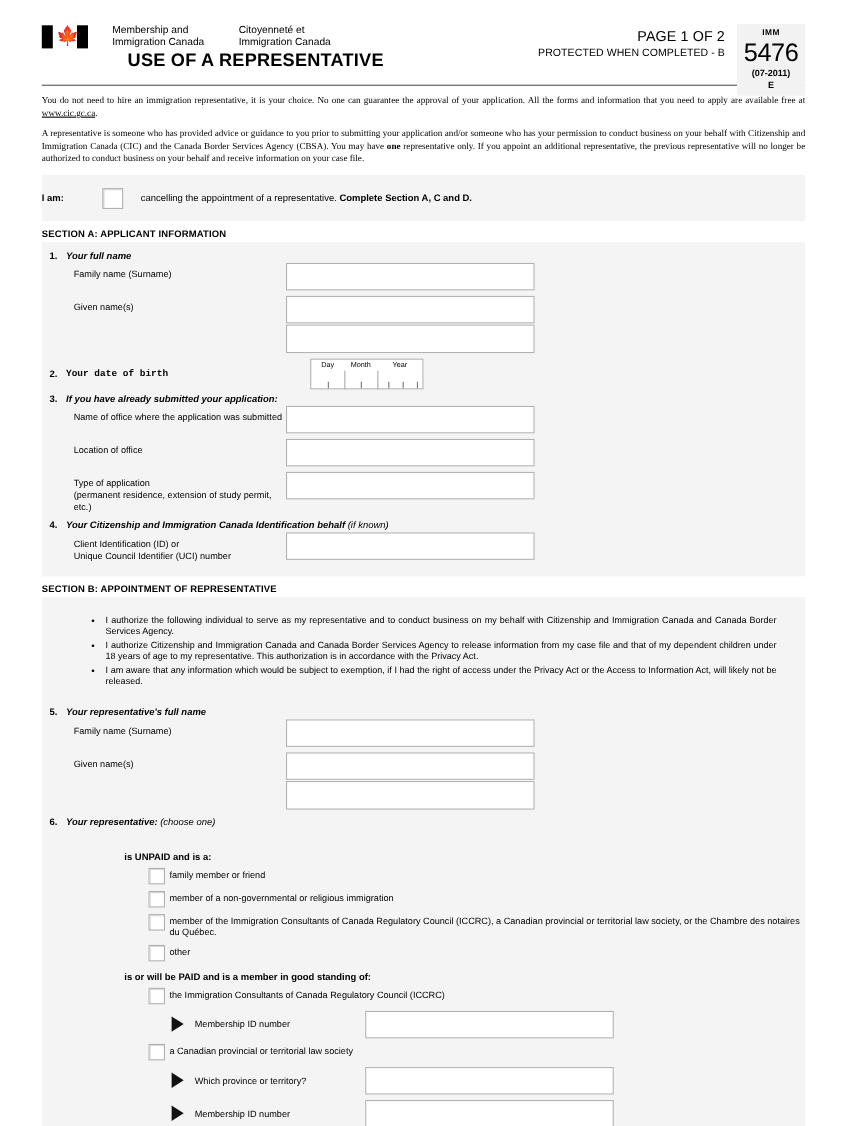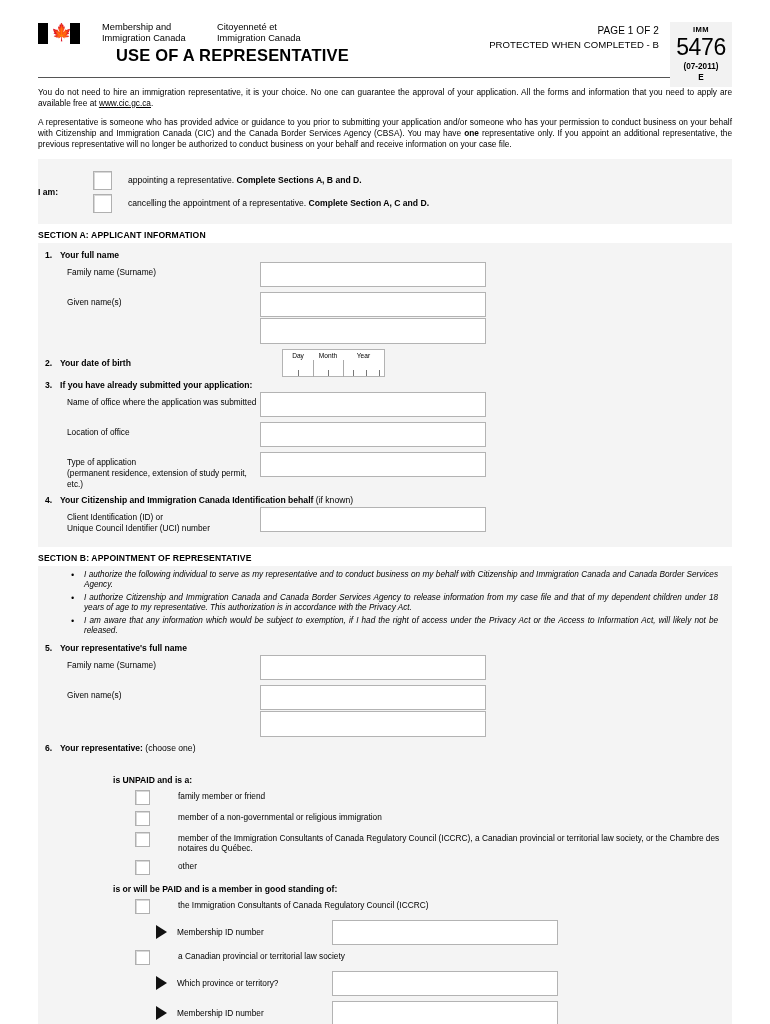--- a/index.html
+++ b/index.html
@@ -20,37 +20,37 @@
   .flag { width:42px; height:21px; position:relative; flex:none; margin-top:1px; }
   .flag .bar { position:absolute; top:0; width:10px; height:21px; background:#000; }
   .flag .bar.l { left:0; } .flag .bar.r { right:0; }
   .flag .leaf { position:absolute; left:13px; top:2px; width:16px; height:17px;
                 font-size:17px; line-height:16px; color:#000; text-align:center; }
   .dept { font-size:9.3px; line-height:11.4px; }
   .dept-en { margin-left:22px; width:105px; }
   .dept-fr { margin-left:10px; width:120px; }
   .hdr-right { margin-left:auto; text-align:right; display:flex; align-items:flex-start; }
   .hdr-right-txt { padding-top:3px; }
-  .page-of { font-size:10px; letter-spacing:.1px; }
+  .page-of { font-size:13px; letter-spacing:.1px; }
   .protected { font-size:9.6px; font-weight:normal; margin-top:3px; letter-spacing:.05px; }
   .imm-box { background:#f2f2f2; width:62px; margin-left:11px; text-align:center;
              padding:4px 0 5px; line-height:1; }
   .imm-lbl { font-size:7.6px; font-weight:bold; letter-spacing:.4px; }
   .imm-num { font-size:23px; font-weight:normal; letter-spacing:-.4px; margin:2px 0 4px; }
   .imm-date { font-size:8.2px; font-weight:bold; }
   .imm-e { font-size:8.2px; font-weight:bold; margin-top:3px; }
 
   .title { font-size:16.5px; font-weight:bold; letter-spacing:.2px;
            margin:-26px 0 0 78px; }
 
   .rule { border:0; border-top:1.6px solid #555; margin:12px 0 9px; }
 
   
   .intro { font-size:8.3px; line-height:10.7px; text-align:justify; }
-  .intro p { margin:0 0 9px; }
+  .intro p { margin:0 0 9px;font-family:Liberation Serif, serif; }
   .intro a { color:#000; }
   .intro b { font-weight:bold; }
 
   
   .panel { background:#f4f4f4; }
   .iam-panel { padding:10px 0 9px 0; margin-top:3px; }
   .iam-row { display:flex; align-items:center; }
   .iam-lbl { width:55px; text-align:left; font-weight:bold; font-size:8.6px; padding-right:8px; }
   .iam-opts { flex:1; }
   .iam-line { display:flex; align-items:center; height:23px; }
@@ -62,53 +62,53 @@
   .cb.sm { width:15px; height:15px; }
 
   .section-hdr { font-size:8.6px; font-weight:bold; letter-spacing:.15px;
                  margin:6px 0 3px; }
 
   .body-panel { padding:7px 0 8px; }
 
   
   .q { display:flex; margin-bottom:2px; }
   .q-num { width:22px; padding-left:7px; font-weight:bold; font-size:8.6px; flex:none; }
-  .q-title { font-weight:bold; font-size:8.6px; }
+  .q-title { font-weight:bold; font-size:8.6px;font-style:italic; }
   .q-title .light { font-weight:normal; }
 
   .frow { display:flex; align-items:flex-start; margin-bottom:5px; }
   .flabel { width:222px; padding-left:29px; font-size:8.3px; line-height:11px; padding-top:5px; }
   .fbox { border:1px solid #b3b3b3; background:#fff; height:25px; width:226px; flex:none; }
   .fbox.tall { height:26px; }
 
   
   .dob-wrap { display:flex; align-items:center; margin-bottom:3px; }
   .dob-lbl { width:22px; padding-left:7px; font-weight:bold; font-size:8.6px; flex:none; }
-  .dob-title { width:222px; font-weight:bold; font-size:8.6px; }
+  .dob-title { width:222px; font-weight:bold; font-size:8.6px;font-family:Liberation Mono, monospace; }
   .dob-box { border:1px solid #b3b3b3; background:#fff; width:103px; height:28px;
              position:relative; }
   .dob-heads { display:flex; font-size:6.6px; padding:2px 0 0 0; }
   .dob-heads span { text-align:center; }
   .dob-h-day { width:30px; } .dob-h-mon { width:30px; } .dob-h-yr { width:41px; }
   .dob-ticks { position:absolute; bottom:0; left:0; right:0; height:9px; }
   .dob-ticks i { position:absolute; bottom:0; width:1px; height:6px; background:#777; }
   .dob-seps { position:absolute; top:10px; left:0; right:0; height:17px; }
   .dob-seps i { position:absolute; top:0; width:1px; height:17px; background:#aaa; }
 
   
   .bullets { padding:4px 0 4px 0; }
-  .bullets ul { margin:0; padding:0 14px 0 46px; list-style:none;font-style:italic; }
+  .bullets ul { margin:12px; padding:0 14px 0 46px; list-style:none; }
   .bullets li { position:relative; font-size:8.2px; line-height:10.5px;
                 text-align:justify; margin-bottom:2px; }
   .bullets li:before { content:"\2022"; position:absolute; left:-13px; font-size:9px; }
 
   
   .sub-hdr { font-weight:bold; font-size:8.6px; padding-left:75px; margin:22px 0 5px; }
   .opt { display:flex; align-items:flex-start; padding-left:97px; margin-bottom:6px; }
-  .opt .txt { margin-left:28px; font-size:8.3px; line-height:10.6px; padding-top:1px; max-width:590px; }
+  .opt .txt { margin-left:4px; font-size:8.3px; line-height:10.6px; padding-top:1px; max-width:590px; }
   .opt .txt i { font-style:italic; }
 
   .arrow-row { display:flex; align-items:center; padding-left:118px; margin-bottom:5px; }
   .tri { width:0; height:0; border-top:7px solid transparent; border-bottom:7px solid transparent;
          border-left:11px solid #111; flex:none; }
   .arrow-row .alabel { margin-left:10px; font-size:8.3px; width:155px; }
   .arrow-row .fbox { width:226px; height:25px; }
 </style>
 </head>
 <body>
@@ -151,24 +151,20 @@
 
   <div class="intro">
     <p><span>You do not need to hire an immigration representative, it is your choice. No one can guarantee the approval of your application. All the forms and information that you need to apply are available free at </span><a href="#">www.cic.gc.ca</a><span>.</span></p>
     <p><span>A representative is someone who has provided advice or guidance to you prior to submitting your application and/or someone who has your permission to conduct business on your behalf with Citizenship and Immigration Canada (CIC) and the Canada Border Services Agency (CBSA). You may have </span><b>one</b><span> representative only. If you appoint an additional representative, the previous representative will no longer be authorized to conduct business on your behalf and receive information on your case file.</span></p>
   </div>
 
   <div class="panel iam-panel">
     <div class="iam-row">
       <div class="iam-lbl">I am:</div>
       <div class="iam-opts">
-        <div class="iam-line">
-          <span class="cb"></span>
-          <span class="txt"><span>appointing a representative. </span><b>Complete Sections A, B and D.</b></span>
-        </div>
         <div class="iam-line">
           <span class="cb"></span>
           <span class="txt"><span>cancelling the appointment of a representative. </span><b>Complete Section A, C and D.</b></span>
         </div>
       </div>
     </div>
   </div>
 
   <div class="section-hdr">SECTION A:  APPLICANT INFORMATION</div>
 

